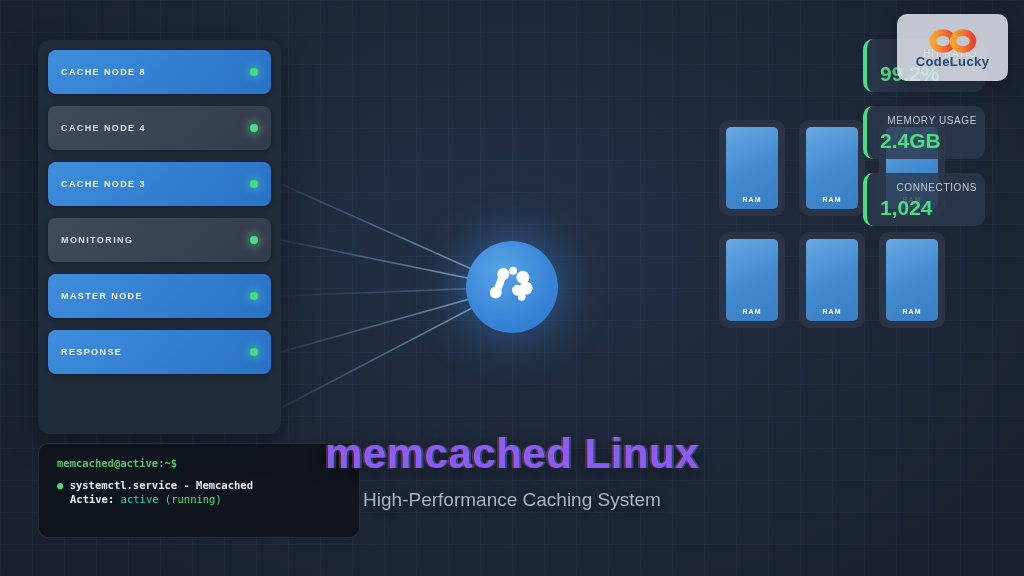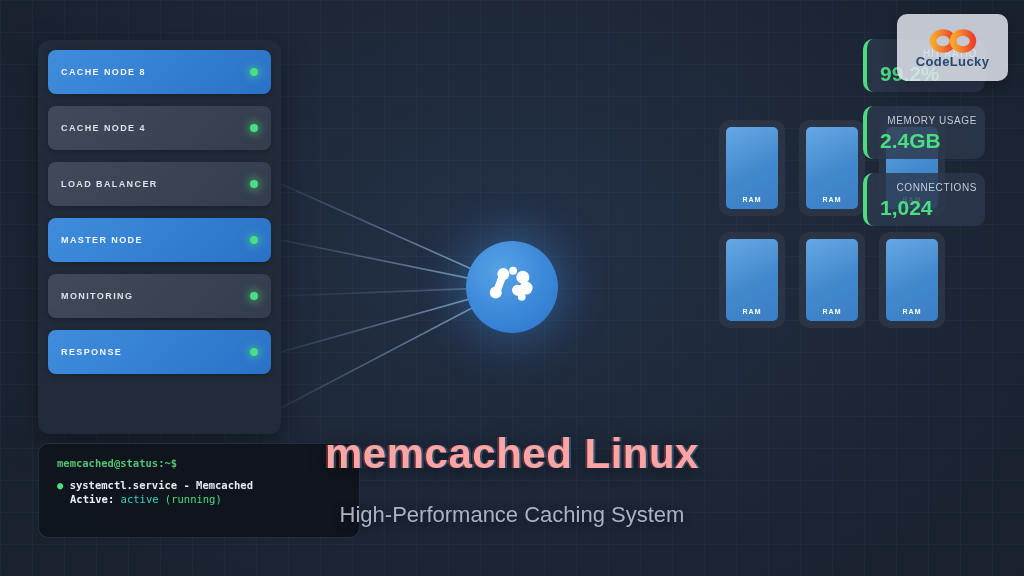--- a/index.html
+++ b/index.html
@@ -110,24 +110,24 @@
   .t-bullet { color:#4ade80; }
   .t-service { color:#e4eaf2; font-weight:bold; }
   .t-active-line { padding-left:13px; }
   .t-key { color:#eef2f8; font-weight:bold; }
   .t-val { color:#2dd4bf;margin-top:47px; }
   .t-state { color:#4ade80;margin-top:24px; }
 
   
   .title-block { position:absolute; left:0; right:0; top:430px; text-align:center; z-index:4; }
   .main-title {
-    font-size:42px; font-weight:800; color:#fca5a5; letter-spacing:.5px;
+    font-size:42px; font-weight:800; color:#8b5cf6; letter-spacing:.5px;
     text-shadow:-2px 0 0 rgba(255,90,90,.30), 2px 0 0 rgba(90,190,255,.30), 0 3px 16px rgba(0,0,0,.55);
   }
-  .subtitle { font-size:22px; color:#a9b3c2; margin-top:24px; text-shadow:0 2px 8px rgba(0,0,0,.5); }
+  .subtitle { font-size:19px; color:#a9b3c2; margin-top:11px; text-shadow:0 2px 8px rgba(0,0,0,.5); }
 </style>
 </head>
 <body>
 
 <svg class="lines" width="1024" height="576">
   <defs>
     <linearGradient id="lineGrad" gradientUnits="userSpaceOnUse" x1="281" y1="0" x2="512" y2="0">
       <stop offset="0" stop-color="#9cc6f0" stop-opacity="0.08"></stop>
       <stop offset="0.55" stop-color="#9cc6f0" stop-opacity="0.45"></stop>
       <stop offset="1" stop-color="#bcd9f5" stop-opacity="0.75"></stop>
@@ -144,30 +144,30 @@
 
 <div class="panel">
   <div class="node-card blue">
     <span class="node-label">CACHE NODE 8</span>
     <span class="status-dot"></span>
   </div>
   <div class="node-card gray">
     <span class="node-label">CACHE NODE 4</span>
     <span class="status-dot"></span>
   </div>
-  <div class="node-card gray">
-    <span class="node-label">LOAD BALANCER</span>
-    <span class="status-dot"></span>
-  </div>
-  <div class="node-card blue">
-    <span class="node-label">MASTER NODE</span>
+  <div class="node-card blue">
+    <span class="node-label">CACHE NODE 3</span>
     <span class="status-dot"></span>
   </div>
   <div class="node-card gray">
     <span class="node-label">MONITORING</span>
+    <span class="status-dot"></span>
+  </div>
+  <div class="node-card blue">
+    <span class="node-label">MASTER NODE</span>
     <span class="status-dot"></span>
   </div>
   <div class="node-card blue">
     <span class="node-label">RESPONSE</span>
     <span class="status-dot"></span>
   </div>
 </div>
 
 <div class="hub">
   <svg width="52" height="52" viewBox="0 0 48 48">
@@ -243,21 +243,21 @@
     </defs>
     <g fill="none" stroke="url(#infGrad)" stroke-width="6.5" stroke-linecap="round">
       <ellipse cx="21" cy="15" rx="10" ry="8.5"></ellipse>
       <ellipse cx="41" cy="15" rx="10" ry="8.5"></ellipse>
     </g>
   </svg>
   <div class="badge-name">CodeLucky</div>
 </div>
 
 <div class="terminal">
-  <div class="t-prompt">memcached@status:~$</div>
+  <div class="t-prompt">memcached@active:~$</div>
   <div>
     <span class="t-bullet">●</span>
     <span class="t-service">systemctl.service - Memcached</span>
   </div>
   <div class="t-active-line">
     <span class="t-key">Active:</span>
     <span class="t-val">active</span>
     <span class="t-state">(running)</span>
   </div>
 </div>

